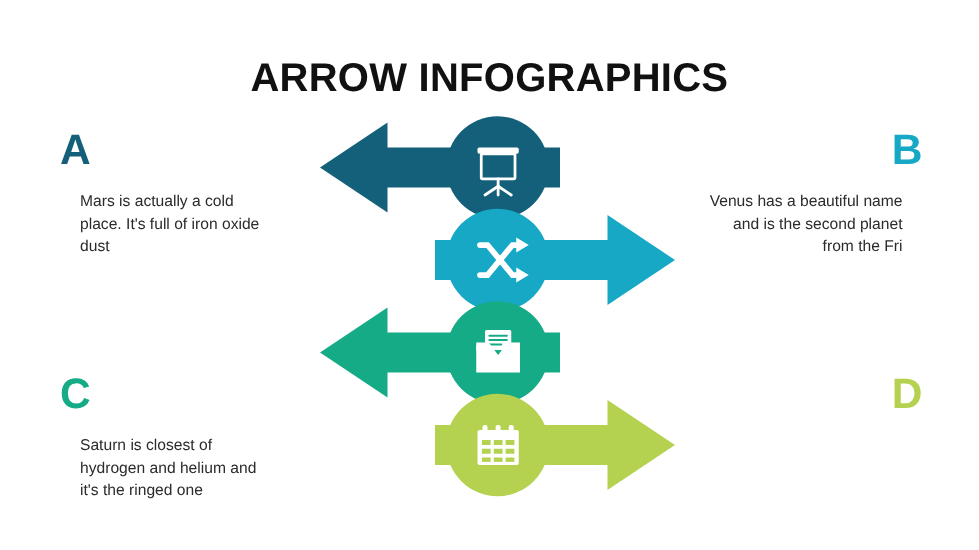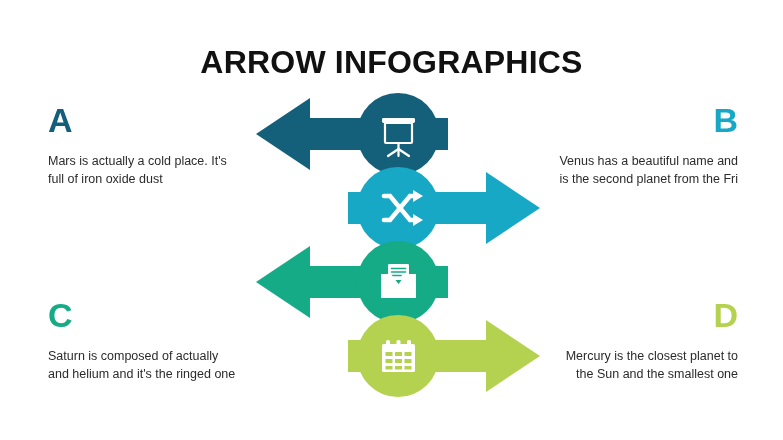--- a/index.html
+++ b/index.html
@@ -49,21 +49,21 @@
     font-size: 34px;
     font-weight: bold;
     line-height: 1.0;
     margin: 0 0 16px 0;
     font-family: "Liberation Sans", "DejaVu Sans", sans-serif;
   }
   .block-desc {
     font-size: 12.5px;
     line-height: 1.42;
     color: #2b2b2b;
-    margin: 0;
+    margin: 16px;
   }
 
   #block-a { top: 103px; }
   #block-b { top: 103px; }
   #block-c { top: 298px; }
   #block-d { top: 298px; }
 
   
   .arrows {
     position: absolute;
@@ -103,26 +103,25 @@
     <div class="block-desc">Mars is actually a cold place. It's full of iron oxide dust</div>
   </div>
 
   <div class="block right" id="block-b">
     <div class="block-letter" style="color:#17a8c6">B</div>
     <div class="block-desc">Venus has a beautiful name and is the second planet from the Fri</div>
   </div>
 
   <div class="block left" id="block-c">
     <div class="block-letter" style="color:#14ab86">C</div>
-    <div class="block-desc">Saturn is composed of actually and helium and it's the ringed one</div>
+    <div class="block-desc">Saturn is closest of hydrogen and helium and it's the ringed one</div>
   </div>
 
   <div class="block right" id="block-d">
     <div class="block-letter" style="color:#b4d24f">D</div>
-    <div class="block-desc">Mercury is the closest planet to the Sun and the smallest one</div>
   </div>
 
   <div class="arrows">
 
     <div class="arrow-row" id="row-a">
       <div class="svg-wrap">
         <svg width="290" height="92" viewBox="0 0 290 92">
 
           <path fill="#14607a" d="M 8,46 L 62,10 L 62,30 L 200,30 L 200,62 L 62,62 L 62,82 Z"></path>
 

